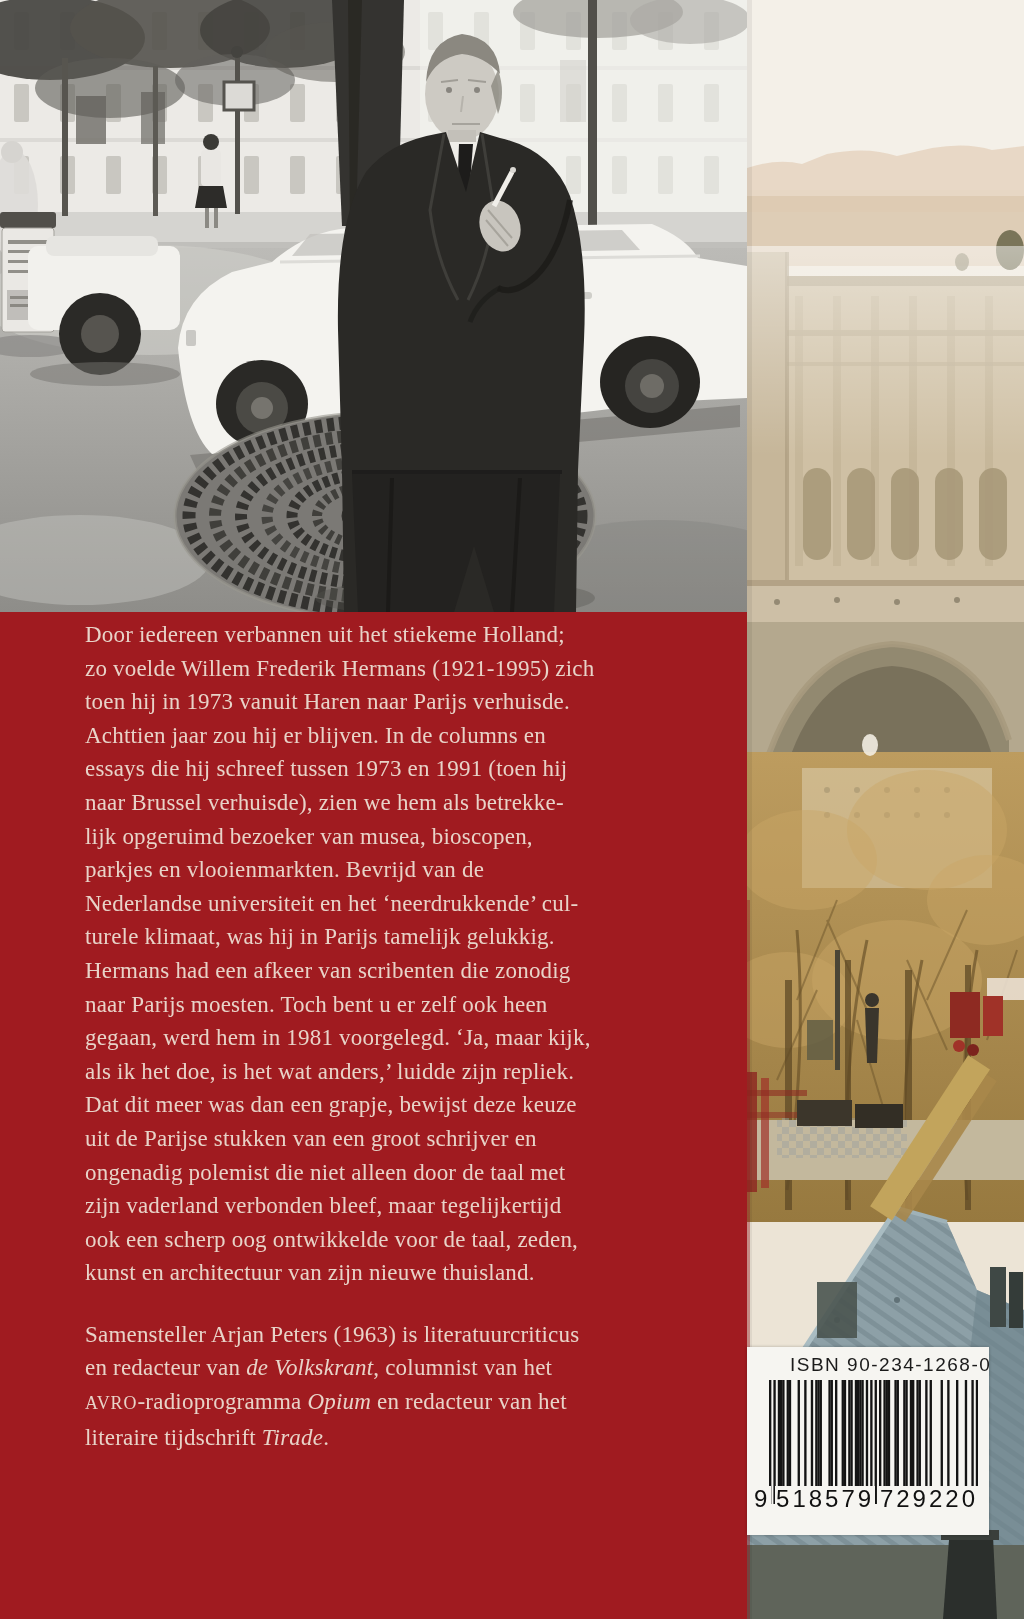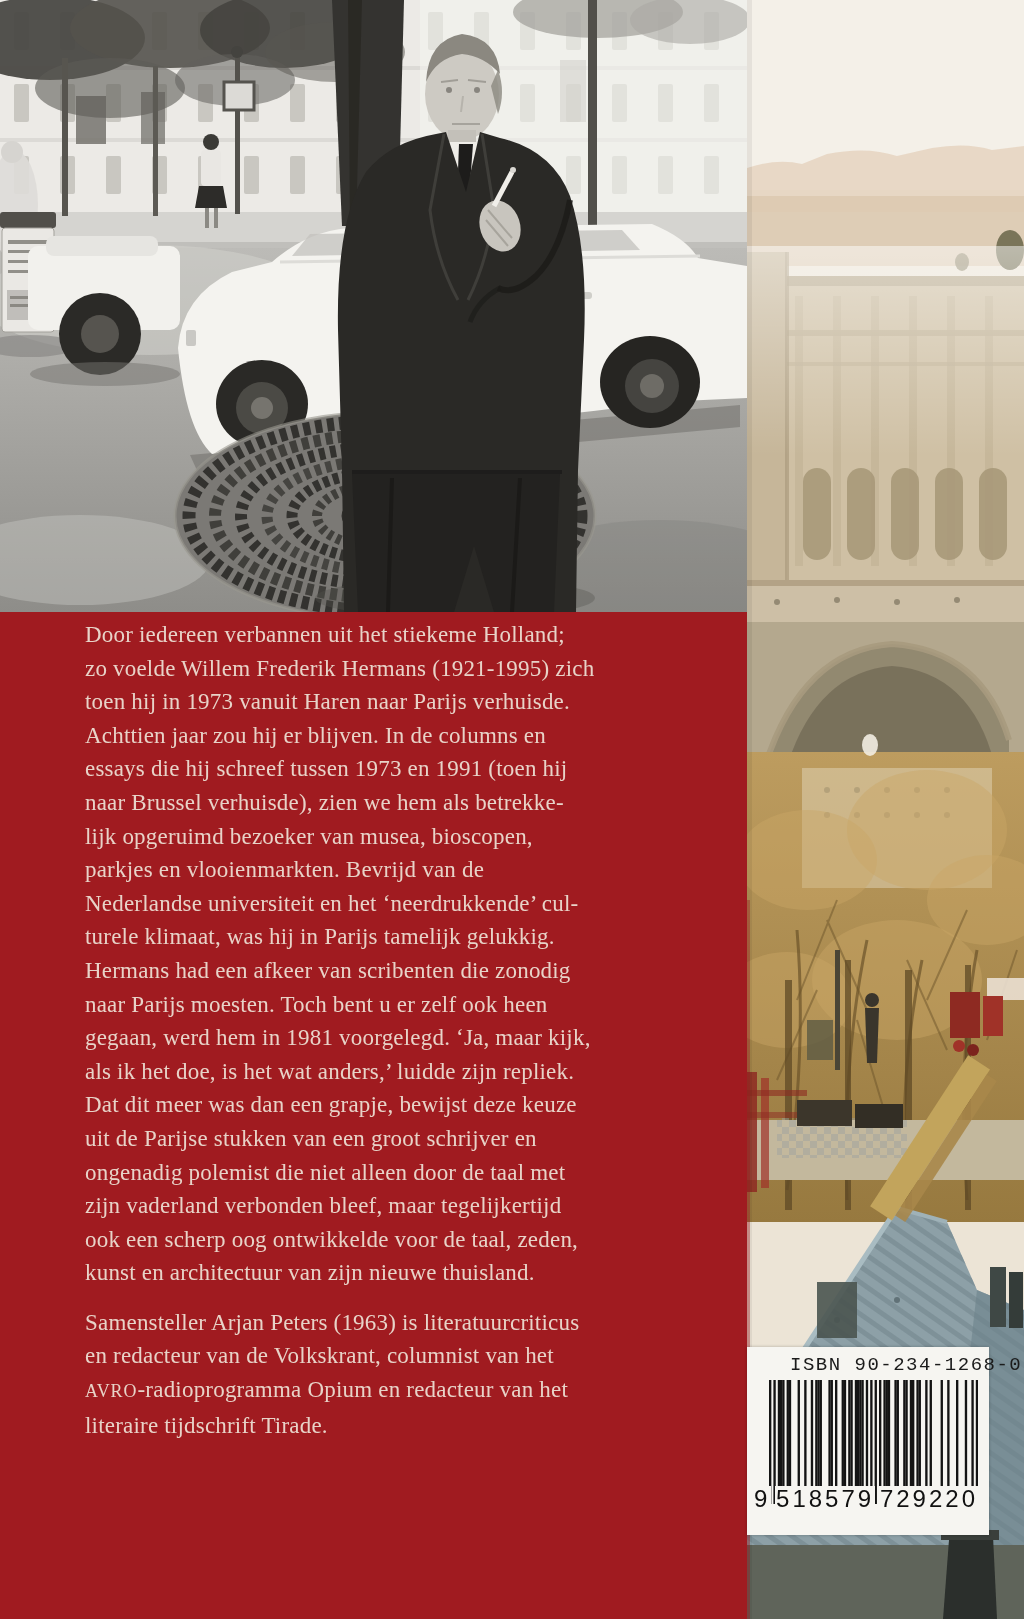--- a/index.html
+++ b/index.html
@@ -5,26 +5,26 @@
   html,body{margin:0;padding:0;background:#ffffff;}
   .page{position:relative;width:1024px;height:1619px;overflow:hidden;background:#a01b20;
         font-family:"Liberation Serif", serif;}
   .photo-left{position:absolute;left:0;top:0;width:747px;height:612px;overflow:hidden;}
   .photo-right{position:absolute;left:747px;top:0;width:277px;height:1619px;overflow:hidden;}
   .red-panel{position:absolute;left:0;top:612px;width:747px;height:1007px;
              background:radial-gradient(ellipse at 45% 35%, #a81e23 0%, #9d1a1f 60%, #931godd 100%);
              background-color:#a01b20;}
   .blurb{position:absolute;left:85px;top:618px;width:655px;color:#e8d3c8;}
   .p1{white-space:pre-line;font-size:23px;line-height:33.6px;letter-spacing:0.2px;}
-  .p2{margin-top:16px;font-size:23px;line-height:33.6px;letter-spacing:0.2px;}
-  .p2 .it{}
+  .p2{margin-top:28px;font-size:23px;line-height:33.6px;letter-spacing:0.2px;}
+  .p2 .it{font-style:italic;}
   .p2 .sc{font-size:0.78em;letter-spacing:1px;}
   .barcode-box{position:absolute;left:747px;top:1347px;width:242px;height:188px;
                background:#f6f5f1;box-shadow:0 0 3px rgba(0,0,0,.25);}
-  .isbn-label{margin:7px 0 4px 0;text-align:center;font-family:Liberation Mono, monospace;
+  .isbn-label{margin:7px 0 4px 0;text-align:center;font-family:Liberation Sans, sans-serif;
               font-size:19px;letter-spacing:1.5px;color:#1b1b1b;white-space:nowrap;padding-left:43px;}
   .ean-bars{display:block;margin-left:22px;width:209px;height:124px;}
   .ean-digits{position:relative;margin:-18px 0 0 6px;width:226px;display:flex;
               justify-content:space-between;font-family:"Liberation Sans",sans-serif;
               font-size:24px;color:#111;}
   .ean-digits span{background:#f6f5f1;letter-spacing:3px;padding:0 1px;line-height:26px;}
   svg{display:block;}
 </style>
 </head>
 <body>

